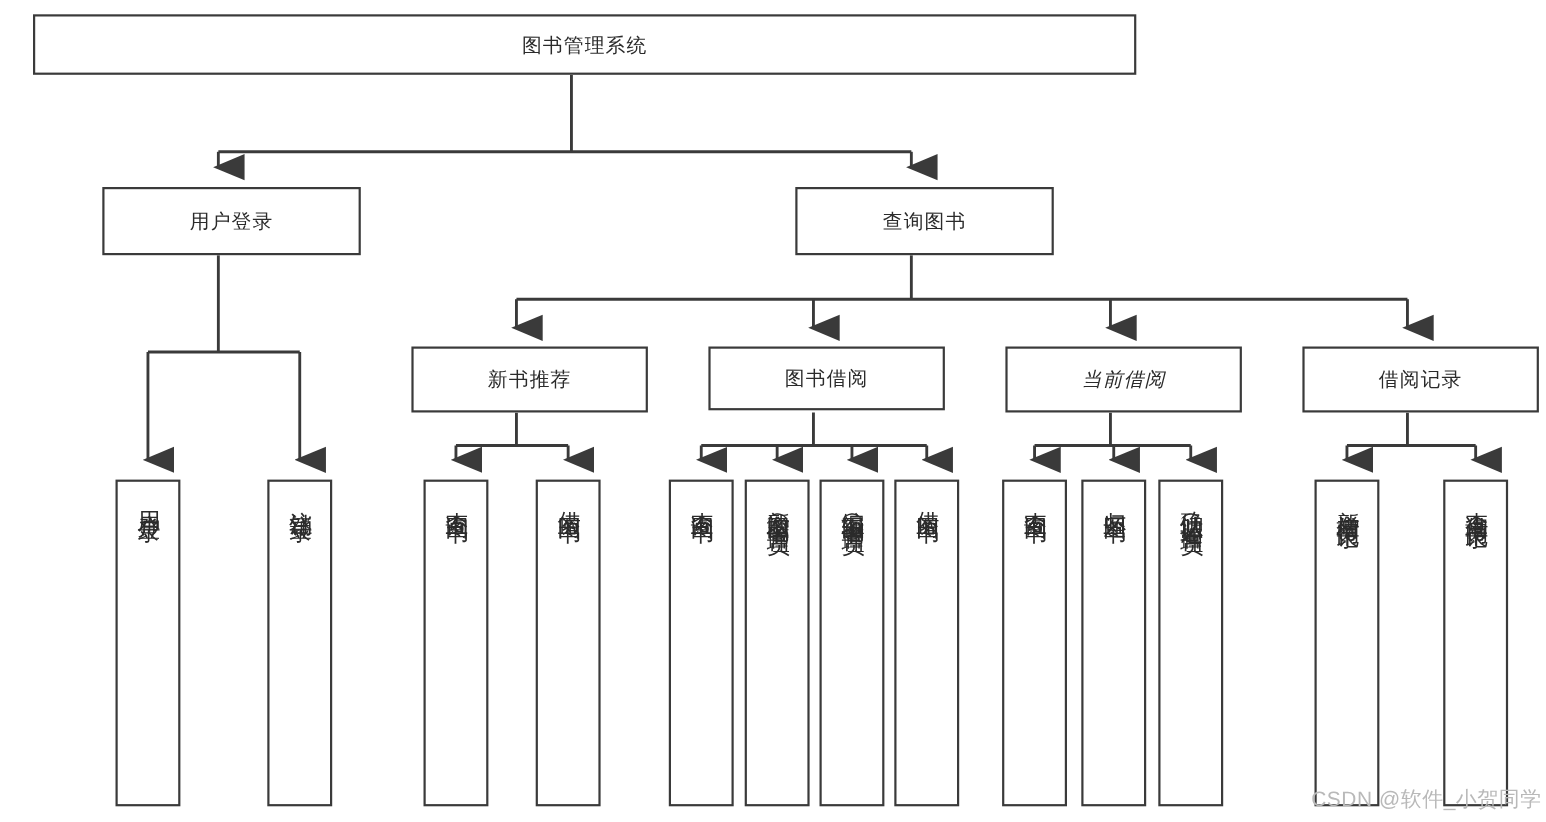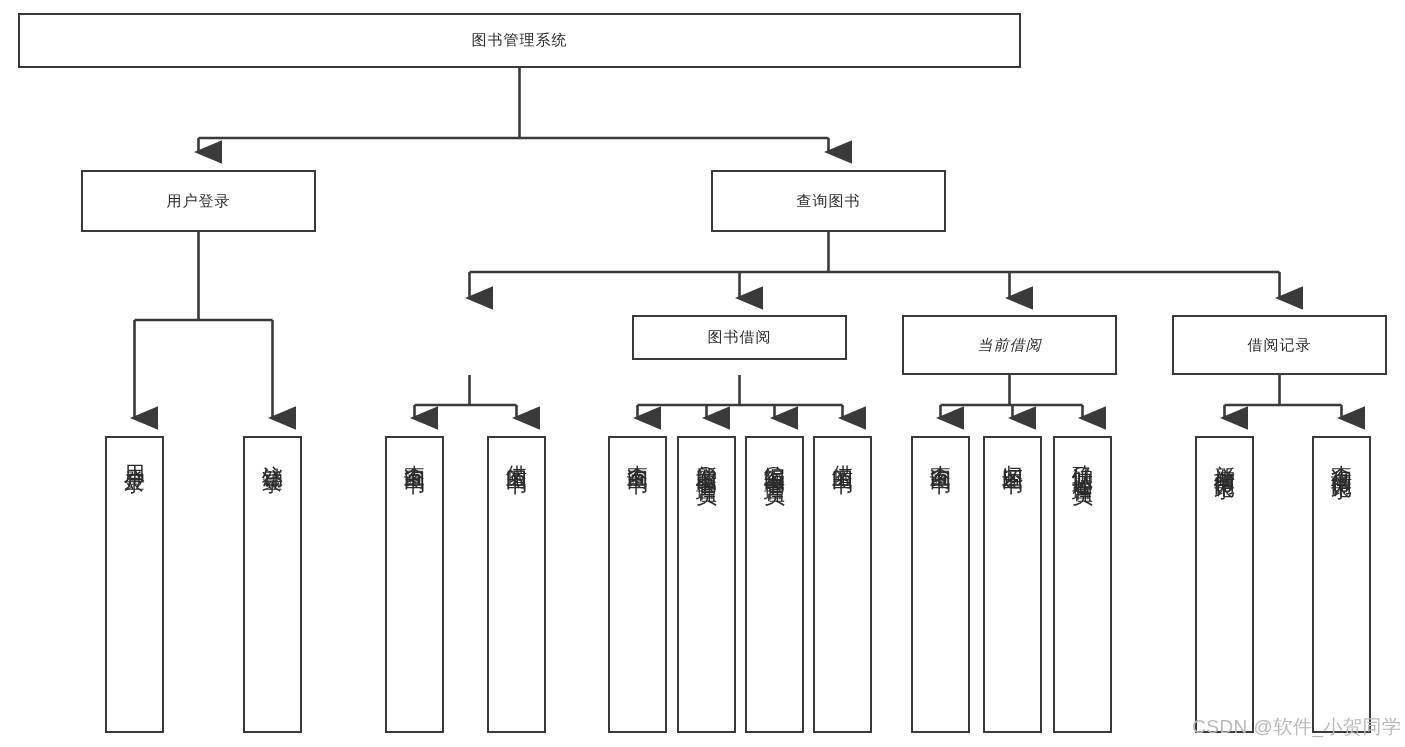--- a/index.html
+++ b/index.html
@@ -29,22 +29,23 @@
     box-sizing: border-box;
     border: 2px solid #3a3a3a;
     background: #ffffff;
     display: flex;
     align-items: center;
     justify-content: center;
     color: #2b2b2b;
     z-index: 2;
   }
   .node.horiz {
-    font-size: 15px;
+    font-size: 18px;
     letter-spacing: 1px;
+    margin-left: 12px;
   }
   .node.vert {
     font-size: 21px;
     padding-top: 10px;
     padding-bottom: 10px;
     align-items: flex-start;
     justify-content: center;
   }
   .node.vert .vtext {
     writing-mode: vertical-rl;
@@ -124,21 +125,24 @@
     <span>图书管理系统</span>
   </div>
 
   <div class="node horiz" style="left:81px; top:170px; width:235px; height:62px;">
     <span>用户登录</span>
   </div>
   <div class="node horiz" style="left:711px; top:170px; width:235px; height:62px;">
     <span>查询图书</span>
   </div>
 
-  <div class="node horiz" style="left:632px; top:315px; width:215px; height:45px;">
+  <div class="node horiz" style="left:362px; top:315px; width:215px; height:60px;">
+    <span>新书推荐</span>
+  </div>
+  <div class="node horiz" style="left:632px; top:315px; width:215px; height:58px;">
     <span>图书借阅</span>
   </div>
   <div class="node horiz" style="left:902px; top:315px; width:215px; height:60px;font-style:italic;">
     <span>当前借阅</span>
   </div>
   <div class="node horiz" style="left:1172px; top:315px; width:215px; height:60px;">
     <span>借阅记录</span>
   </div>
 
   <div class="node vert" style="left:105px; top:436px; width:59px; height:297px;">

